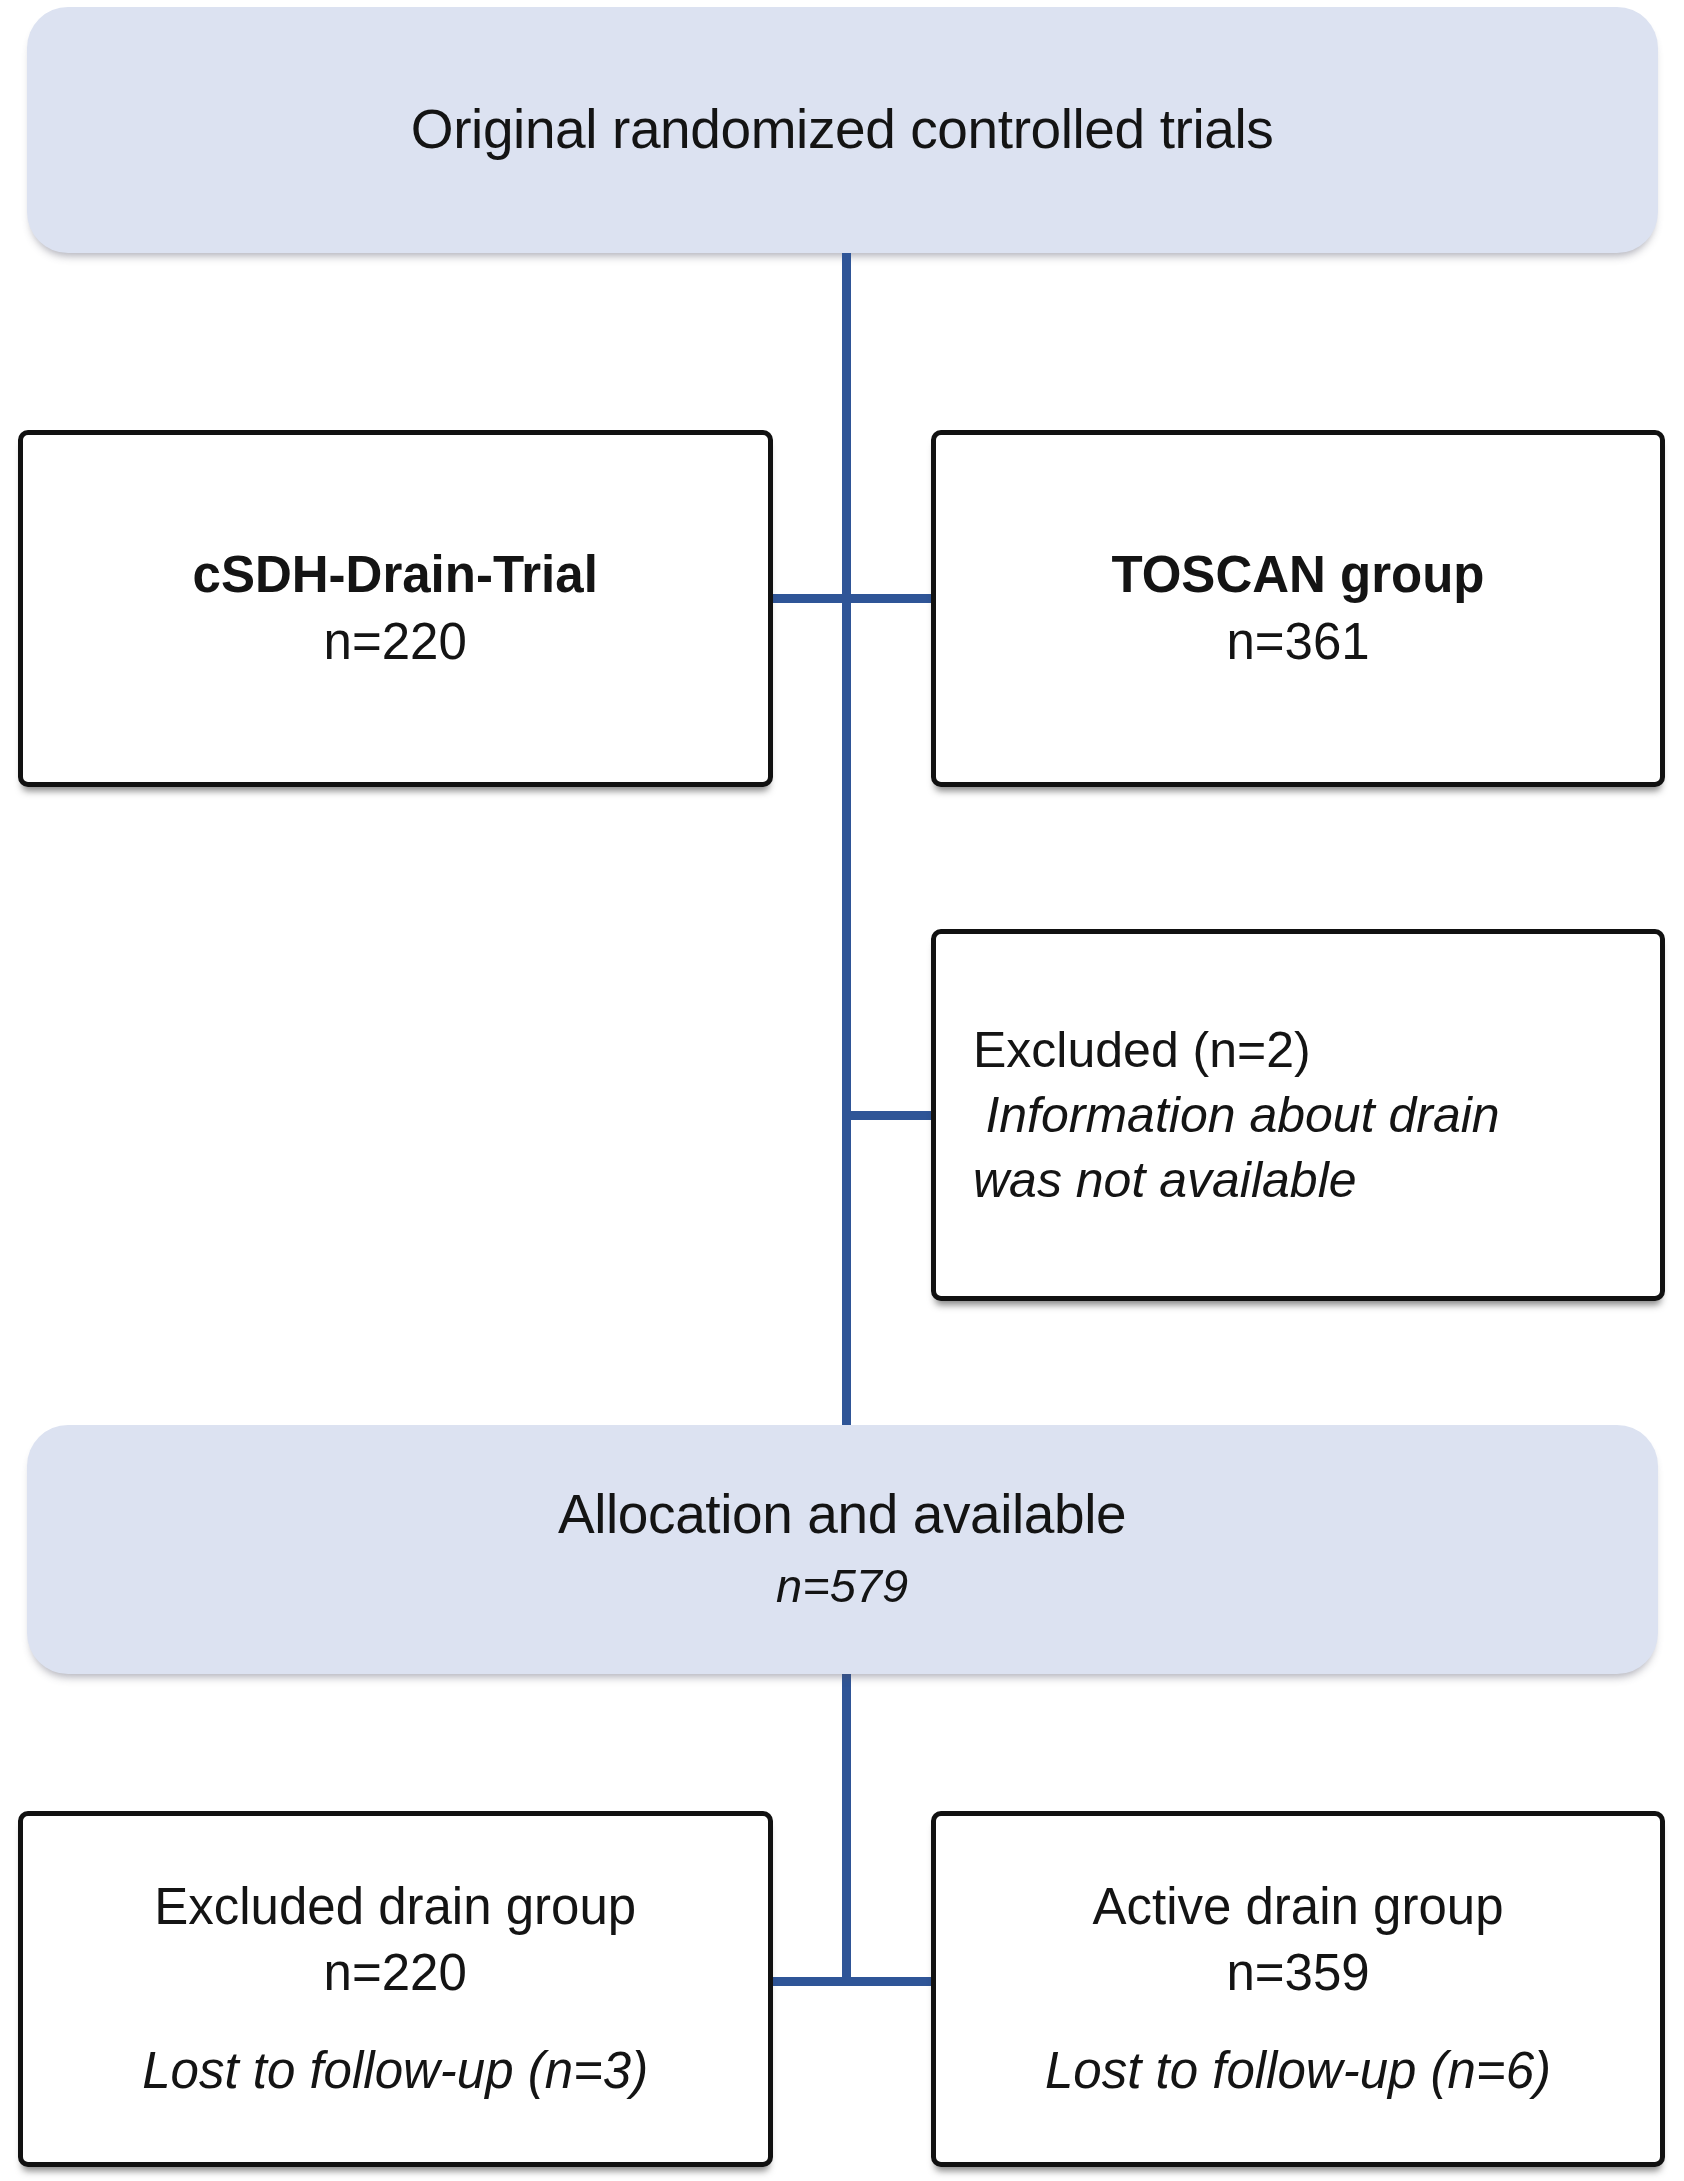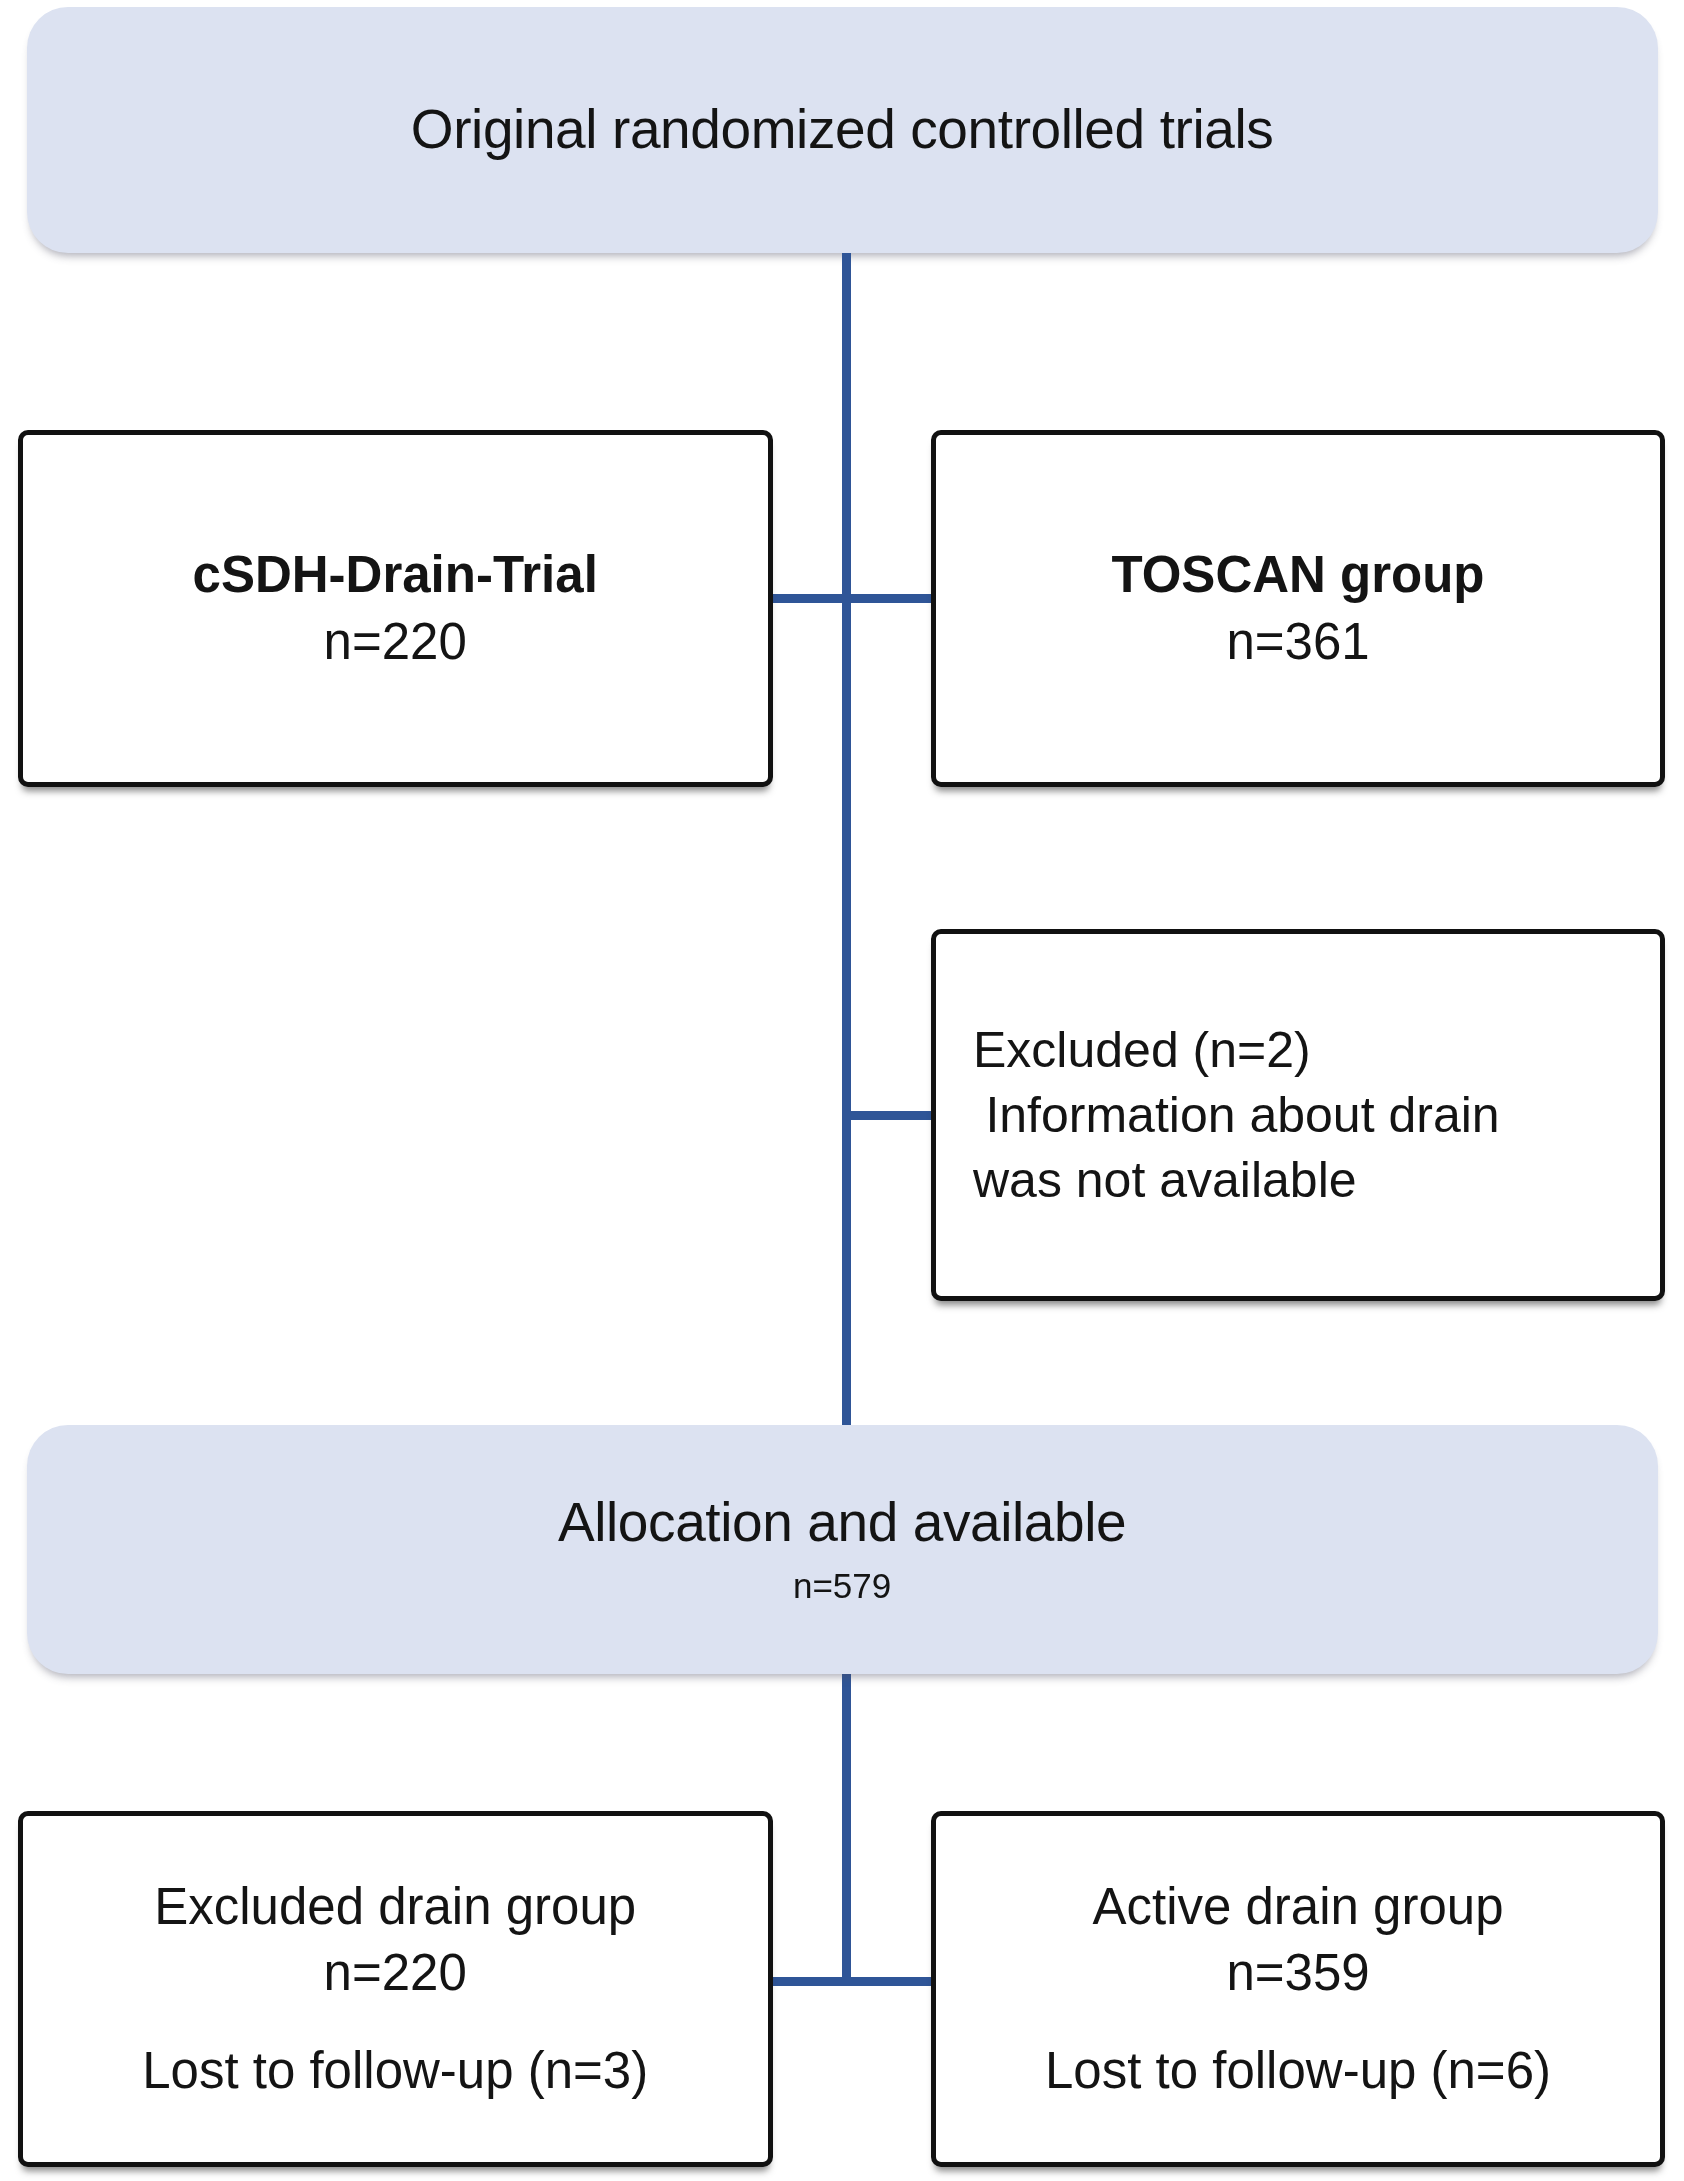--- a/index.html
+++ b/index.html
@@ -36,40 +36,41 @@
   }
   #band-top { top: 7px; height: 246px; }
   #band-allocation { top: 1425px; height: 249px; }
   .band-title {
     font-weight: normal;
     font-size: 55px;
     line-height: 1.15;
     letter-spacing: -0.4px;
   }
   .band-n {
-    font-size: 35px;
+    font-size: 47px;
     line-height: 1.3;
     margin-top: 8.9px;
+    font-style: italic;
   }
 
   
   .node {
     position: absolute;
     background: #ffffff;
     border: 5.3px solid var(--box-border);
     border-radius: 10px;
     display: flex;
     flex-direction: column;
     justify-content: center;
     box-shadow: 0 8px 7px -4.4px rgba(40, 40, 40, 0.55);
   }
   .node.centered { align-items: center; text-align: center; }
   .node .line { font-size: 51px; line-height: 1.3; }
   .bold   { font-weight: bold; }
-  .italic { }
+  .italic { font-style: italic; }
 
   #box-csdh     { left: 17.7px;   top: 430px;  width: 755px; height: 357px; }
   #box-toscan   { left: 931px; top: 430px;  width: 734px; height: 357px; }
   #box-excluded {
     left: 931px; top: 929px; width: 734px; height: 372px;
     align-items: flex-start; text-align: left; padding-left: 37px; padding-right: 26.6px;
   }
   #box-excluded .line { font-size: 50px; }
   #box-excluded .indent { padding-left: 12.4px; }
   #box-passive  { left: 17.7px;   top: 1811px; width: 755px; height: 356px; }

